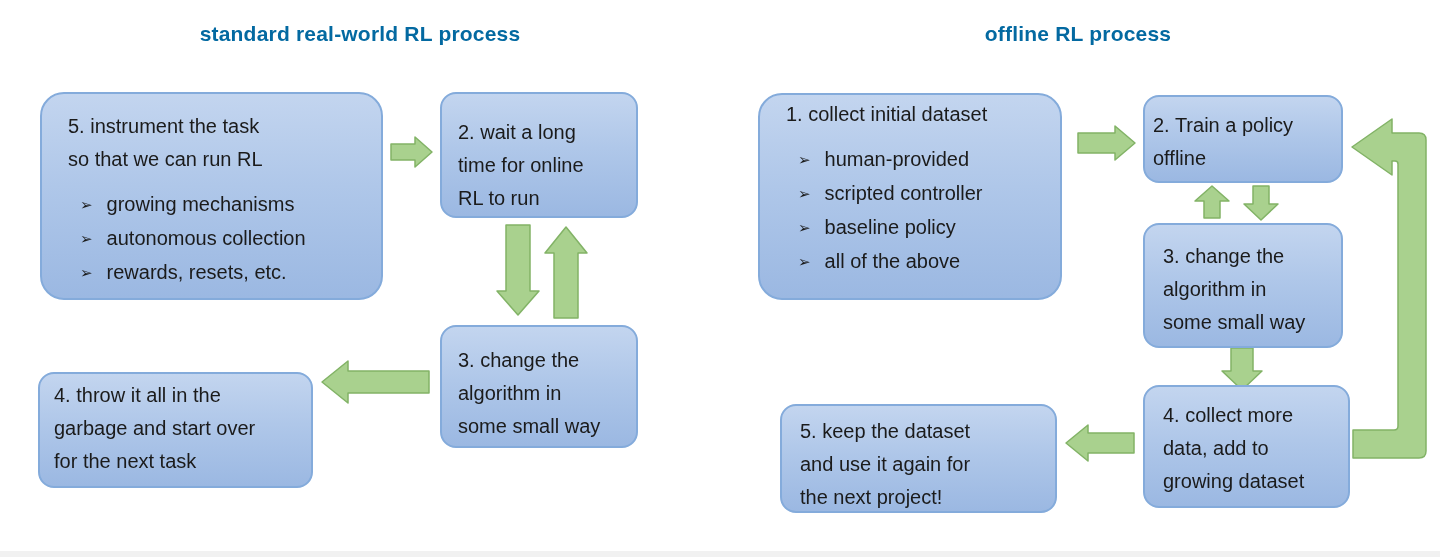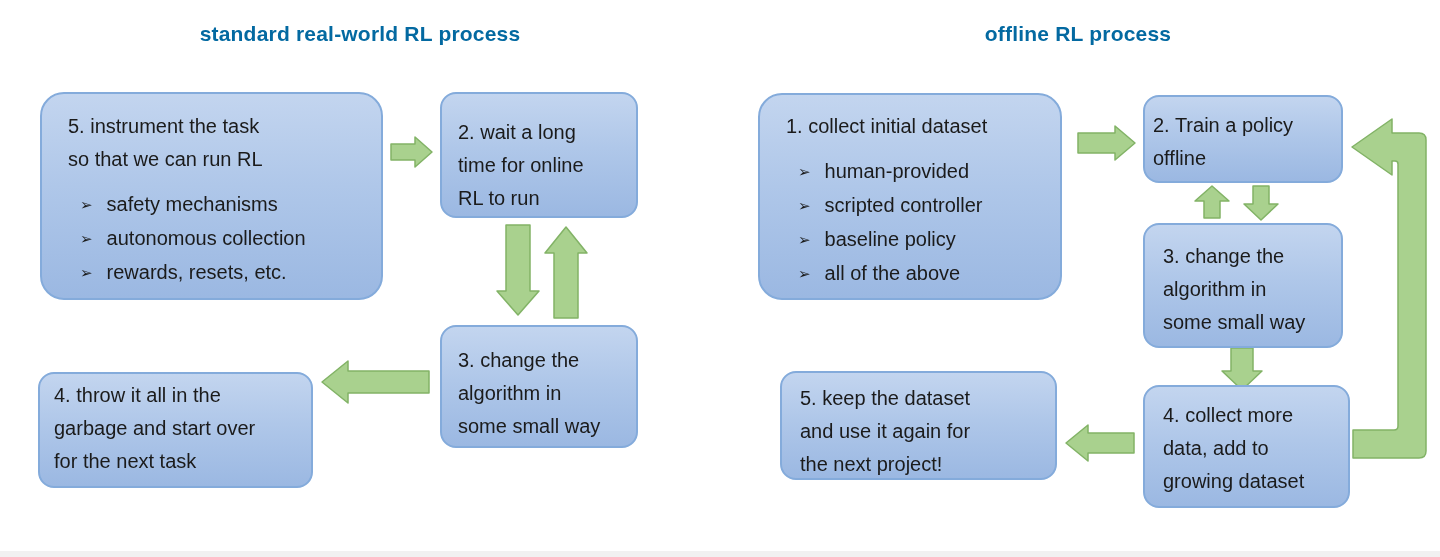--- a/index.html
+++ b/index.html
@@ -50,21 +50,21 @@
     <path d="M1353,430 L1394,430 Q1398,430 1398,426 L1398,164 Q1398,161 1395,161 L1392,161 L1392,175 L1352,147 L1392,119 L1392,133 L1419,133 Q1426,133 1426,140 L1426,451 Q1426,458 1419,458 L1353,458 Z"></path>
   </g>
 </svg>
 
 <div class="box" style="left:40px;top:92px;width:343px;height:208px;padding:16px 14px 0 26px;border-radius:24px;">
   <div class="box-text">5. instrument the task
 so that we can run RL</div>
   <ul class="bullets">
     <li>
         <span class="glyph">➢</span>
-        <span>safety mechanisms</span>
+        <span>growing mechanisms</span>
       </li>
     <li>
         <span class="glyph">➢</span>
         <span>autonomous collection</span>
       </li>
     <li>
         <span class="glyph">➢</span>
         <span>rewards, resets, etc.</span>
       </li>
   </ul>
@@ -81,21 +81,21 @@
 algorithm in
 some small way</div>
 </div>
 
 <div class="box" style="left:38px;top:332px;width:275px;height:116px;padding:5px 8px 0 14px;margin-top:40px;">
   <div class="box-text">4. throw it all in the
 garbage and start over
 for the next task</div>
 </div>
 
-<div class="box" style="left:758px;top:93px;width:304px;height:207px;padding:15px 12px 0 26px;border-radius:24px;">
+<div class="box" style="left:758px;top:93px;width:304px;height:207px;padding:3px 12px 0 26px;border-radius:24px;">
   <div class="box-text">1. collect initial dataset</div>
   <ul class="bullets">
     <li>
         <span class="glyph">➢</span>
         <span>human-provided</span>
       </li>
     <li>
         <span class="glyph">➢</span>
         <span>scripted controller</span>
       </li>
@@ -120,19 +120,19 @@
 algorithm in
 some small way</div>
 </div>
 
 <div class="box" style="left:1143px;top:385px;width:207px;height:123px;padding:12px 6px 0 18px;">
   <div class="box-text">4. collect more
 data, add to
 growing dataset</div>
 </div>
 
-<div class="box" style="left:780px;top:371px;width:277px;height:109px;padding:9px 8px 0 18px;">
+<div class="box" style="left:780px;top:404px;width:277px;height:109px;padding:9px 8px 0 18px;">
   <div class="box-text">5. keep the dataset
 and use it again for
 the next project!</div>
 </div>
 
 <div class="bottom-strip"></div>
 
 </body></html>

